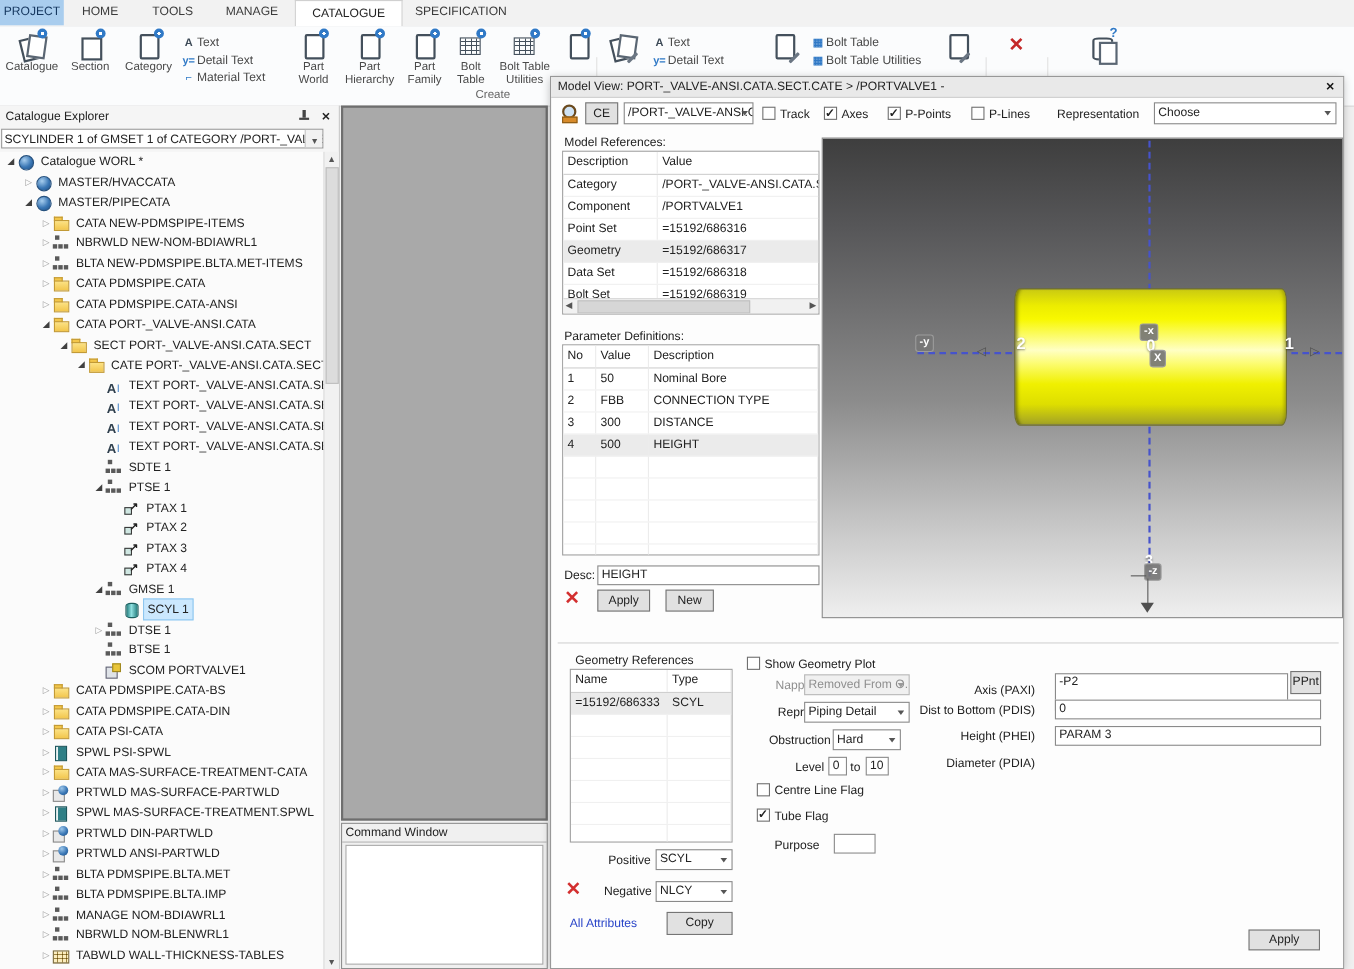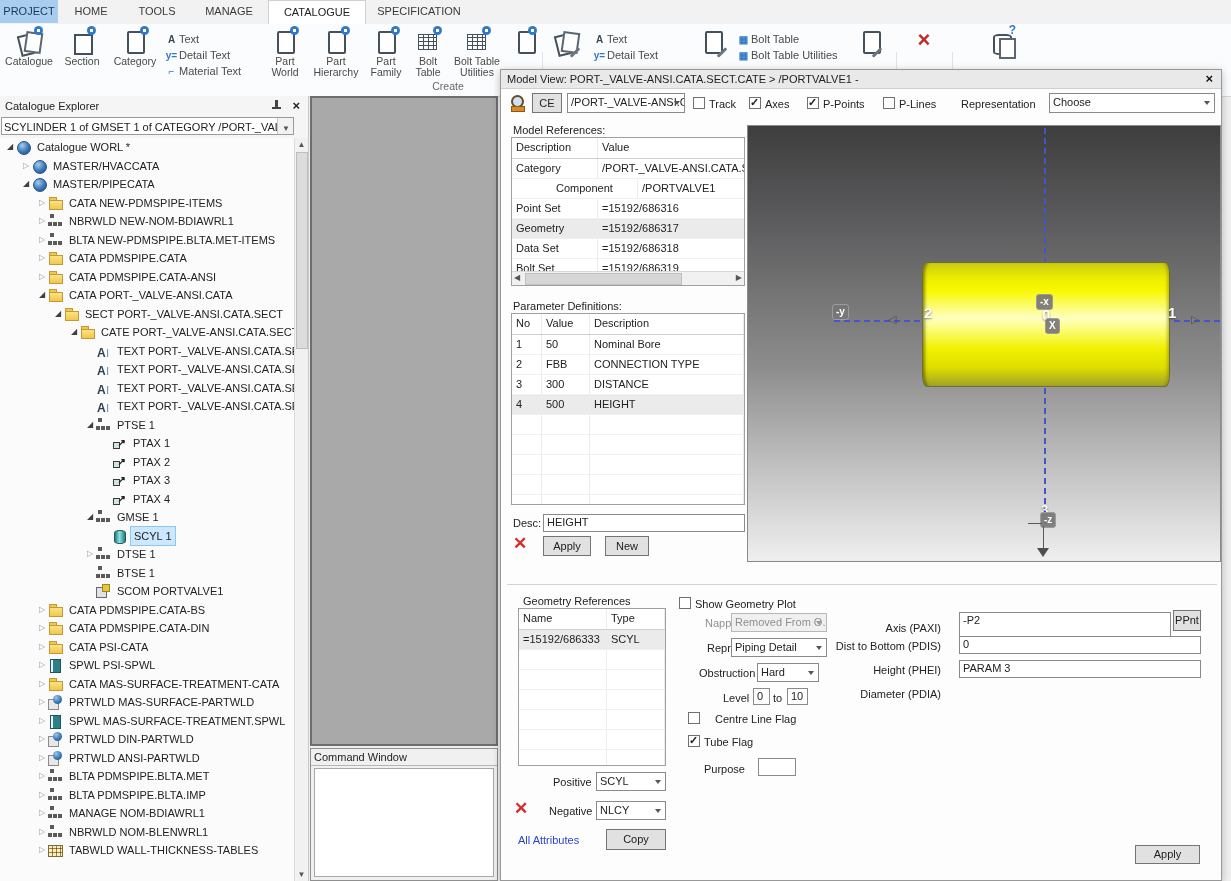--- a/index.html
+++ b/index.html
@@ -326,20 +326,25 @@
           <span class="texp"></span>
           <span class="tico ico-text"></span>
           <span class="tlabel">TEXT PORT-_VALVE-ANSI.CATA.SE</span>
         </div>
         <div class="trow" style="padding-left: 84px;">
           <span class="texp"></span>
           <span class="tico ico-text"></span>
           <span class="tlabel">TEXT PORT-_VALVE-ANSI.CATA.SE</span>
         </div>
         <div class="trow" style="padding-left: 84px;">
+          <span class="texp"></span>
+          <span class="tico ico-hier"></span>
+          <span class="tlabel">SDTE 1</span>
+        </div>
+        <div class="trow" style="padding-left: 84px;">
           <span class="texp open">◢</span>
           <span class="tico ico-hier"></span>
           <span class="tlabel">PTSE 1</span>
         </div>
         <div class="trow" style="padding-left: 100px;">
           <span class="texp"></span>
           <span class="tico ico-ptax"></span>
           <span class="tlabel">PTAX 1</span>
         </div>
         <div class="trow" style="padding-left: 100px;">
@@ -494,21 +499,21 @@
     <div class="tbl" style="left:10px;top:67px;width:234px;height:149px;">
         <div class="thead">
           <span class="tcell" style="width: 86px;">Description</span>
           <span class="tcell" style="width: 210px;">Value</span>
         </div>
         <div class="trowt">
           <span class="tcell" style="width: 86px;">Category</span>
           <span class="tcell" style="width: 210px;">/PORT-_VALVE-ANSI.CATA.SECT</span>
         </div>
         <div class="trowt">
-          <span class="tcell" style="width: 86px; margin-left: 40px;">Component</span>
+          <span class="tcell" style="width: 86px;">Component</span>
           <span class="tcell" style="width: 210px;">/PORTVALVE1</span>
         </div>
         <div class="trowt">
           <span class="tcell" style="width: 86px;">Point Set</span>
           <span class="tcell" style="width: 210px;">=15192/686316</span>
         </div>
         <div class="trowt hl">
           <span class="tcell" style="width: 86px;">Geometry</span>
           <span class="tcell" style="width: 210px;">=15192/686317</span>
         </div>
@@ -657,21 +662,21 @@
     <div class="combo disabled" style="left:230px;top:543px;width:96px;height:19px;"><span>Removed From O...</span><span class="car" style="border-top-color:#9a9a9a;"></span></div>
     <span class="field-lbl" style="left:206px;top:572px;">Repr</span>
     <div class="combo" style="left:230px;top:568px;width:96px;height:19px;"><span>Piping Detail</span><span class="car"></span></div>
     <span class="field-lbl" style="left:198px;top:597px;">Obstruction</span>
     <div class="combo" style="left:256px;top:593px;width:62px;height:19px;"><span>Hard</span><span class="car"></span></div>
     <span class="field-lbl" style="left:222px;top:622px;">Level</span>
     <div class="input" style="left:252px;top:618px;width:17px;height:17px;">0</div>
     <span class="field-lbl" style="left:272px;top:622px;">to</span>
     <div class="input" style="left:286px;top:618px;width:21px;height:17px;">10</div>
     <span class="cb" style="left:187px;top:642px;"></span>
-    <span class="cb-lbl" style="left:214px;top:643px;">Centre Line Flag</span>
+    <span class="cb-lbl" style="left:203px;top:643px;">Centre Line Flag</span>
     <span class="cb checked" style="left:187px;top:665px;"></span>
     <span class="cb-lbl" style="left:203px;top:666px;">Tube Flag</span>
     <span class="field-lbl" style="left:203px;top:693px;">Purpose</span>
     <div class="input" style="left:257px;top:688px;width:38px;height:18px;"></div>
 
     <span class="field-lbl" style="left:300px;top:552px;width:140px;text-align:right;">Axis (PAXI)</span>
     <div class="input" style="left:458px;top:542px;width:212px;height:34px;">-P2</div>
     <div class="btn" style="left:672px;top:540px;width:28px;height:21px;line-height:19px;">PPnt</div>
     <span class="field-lbl" style="left:300px;top:570px;width:140px;text-align:right;">Dist to Bottom (PDIS)</span>
     <div class="input" style="left:458px;top:566px;width:242px;height:18px;">0</div>

